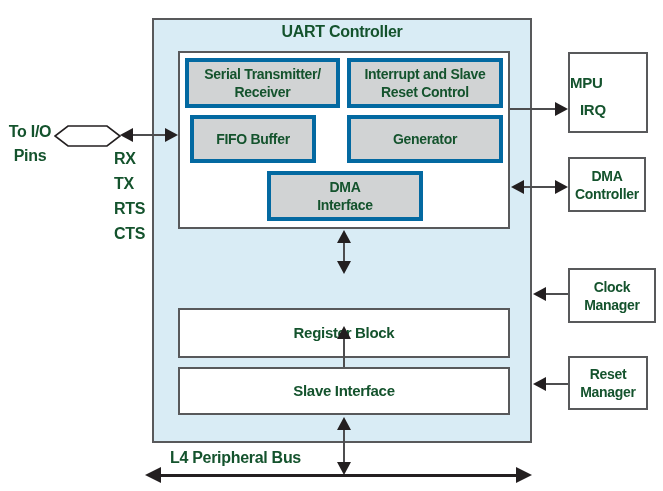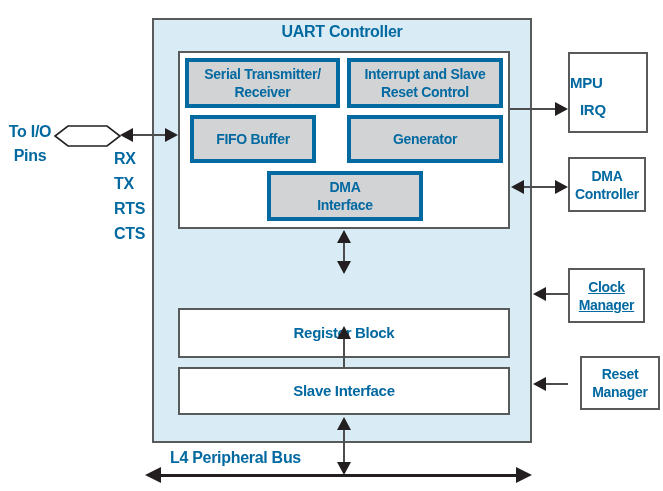--- a/index.html
+++ b/index.html
@@ -2,21 +2,21 @@
 <html><head>
 <meta charset="utf-8">
 <style>
   * { margin:0; padding:0; box-sizing:border-box; }
   html,body { background:#ffffff; }
   #canvas {
     position:relative; width:663px; height:491px; background:#ffffff;
     font-family:"Liberation Sans", sans-serif; color:#231f20; overflow:hidden;
   }
   .abs { position:absolute; }
-  .lbl { font-weight:bold; color:#0369a1; letter-spacing:-0.3px; }
+  .lbl { font-weight:bold; color:#14532d; letter-spacing:-0.3px; }
 
   
   .panel {
     background:#d9ecf5; border:2px solid #58595b;
   }
   .whitebox {
     background:#ffffff; border:2px solid #58595b;
   }
   .graybox {
     background:#d1d3d4; border:4px solid #0369a1;
@@ -81,25 +81,25 @@
   </div>
 
   <div class="abs whitebox lbl" style="left:568px; top:52px; width:80px; height:81px; font-size:15px;">
     <div style="text-align:left; margin-top:20px;">MPU</div>
     <div style="position:absolute; left:10px; top:47px;">IRQ</div>
   </div>
   <div class="abs whitebox ext-box lbl" style="left:568px; top:157px; width:78px; height:55px;">
     <div>DMA</div>
     <div>Controller</div>
   </div>
-  <div class="abs whitebox ext-box lbl" style="left:568px; top:268px; width:77px; height:55px;text-decoration:underline;">
+  <div class="abs whitebox ext-box lbl" style="left:568px; top:268px; width:88px; height:55px;">
     <div>Clock</div>
     <div>Manager</div>
   </div>
-  <div class="abs whitebox ext-box lbl" style="left:568px; top:356px; width:80px; height:54px;margin-left:12px;">
+  <div class="abs whitebox ext-box lbl" style="left:568px; top:356px; width:80px; height:54px;">
     <div>Reset</div>
     <div>Manager</div>
   </div>
 
   <div class="abs lbl" style="left:4px; top:120px; width:52px; text-align:center; font-size:16px; line-height:24px;">
     <div>To I/O</div>
     <div>Pins</div>
   </div>
   <svg class="abs" style="left:54px; top:125px;" width="67" height="22" viewBox="0 0 67 22">
     <polygon points="14,1 53,1 66,11 53,21 14,21 1,11" fill="#ffffff" stroke="#231f20" stroke-width="1.6"></polygon>

